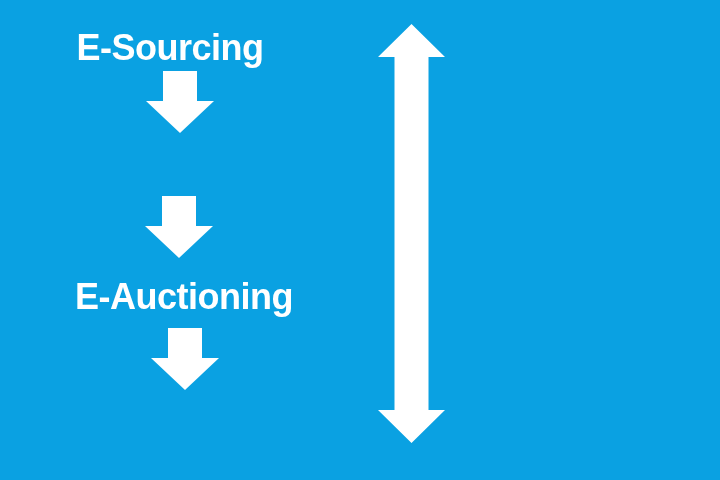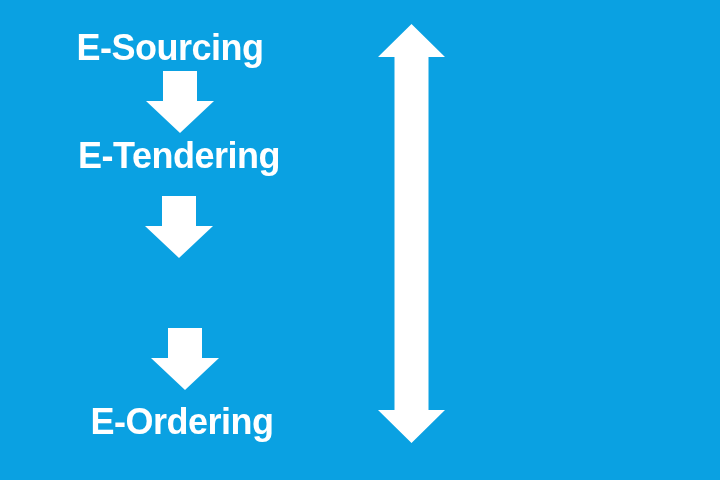--- a/index.html
+++ b/index.html
@@ -64,36 +64,35 @@
 <div class="diagram">
 
   <div class="step-label pos-step0">E-Sourcing</div>
 
   <div class="down-arrow pos-arrow0">
     <svg width="68" height="62" viewBox="0 0 68 62" aria-hidden="true">
       <polygon points="17,0 51,0 51,30 68,30 34,62 0,30 17,30"></polygon>
     </svg>
   </div>
 
-  <div class="step-label pos-step1">E-Tendering</div>
 
   <div class="down-arrow pos-arrow1">
     <svg width="68" height="62" viewBox="0 0 68 62" aria-hidden="true">
       <polygon points="17,0 51,0 51,30 68,30 34,62 0,30 17,30"></polygon>
     </svg>
   </div>
 
+  <div class="step-label pos-step2">E-Auctioning</div>
 
   <div class="down-arrow pos-arrow2">
     <svg width="68" height="62" viewBox="0 0 68 62" aria-hidden="true">
       <polygon points="17,0 51,0 51,30 68,30 34,62 0,30 17,30"></polygon>
     </svg>
   </div>
 
-  <div class="step-label pos-step3">E-Ordering</div>
 
   <div class="double-arrow">
     <svg width="67" height="419" viewBox="0 0 67 419" aria-hidden="true">
       <polygon points="33.5,0 67,33 50.5,33 50.5,386 67,386 33.5,419 0,386 16.5,386 16.5,33 0,33"></polygon>
     </svg>
   </div>
 
 
 </div>
 

